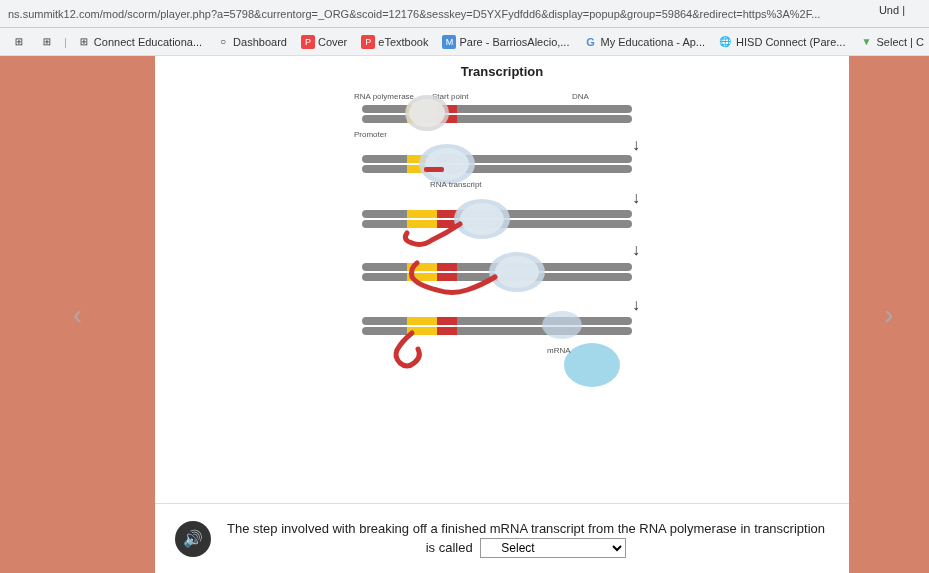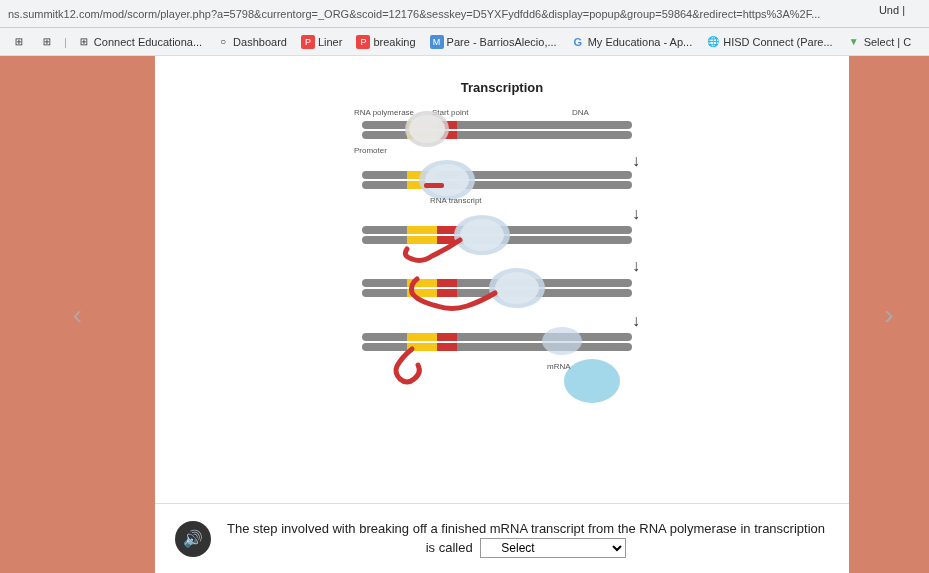--- a/index.html
+++ b/index.html
@@ -107,21 +107,20 @@
       align-items: center;
       padding: 8px 10px 5px;
       overflow: hidden;
     }
 
     .diagram-title {
       font-size: 13px;
       font-weight: bold;
       margin-bottom: 6px;
       color: #222;
-      margin-top: 16px;
     }
 
     .diagram-container {
       display: flex;
       gap: 10px;
       align-items: flex-start;
       margin-left: 9px;
     }
 
     
@@ -200,25 +199,25 @@
   <div class="bookmark-item">
     <span class="bookmark-icon">⊞</span>
     <span>Connect Educationa...</span>
   </div>
   <div class="bookmark-item">
     <span class="bookmark-icon">○</span>
     <span>Dashboard</span>
   </div>
   <div class="bookmark-item">
     <span class="bookmark-icon" style="background:#e44;color:white;border-radius:2px;font-size:9px;padding:1px 2px;">P</span>
-    <span>Liner</span>
+    <span>Cover</span>
   </div>
   <div class="bookmark-item">
     <span class="bookmark-icon" style="background:#e44;color:white;border-radius:2px;font-size:9px;padding:1px 2px;">P</span>
-    <span>breaking</span>
+    <span>eTextbook</span>
   </div>
   <div class="bookmark-item">
     <span class="bookmark-icon" style="background:#4a90d9;color:white;border-radius:2px;font-size:9px;padding:1px 2px;">M</span>
     <span>Pare - BarriosAlecio,...</span>
   </div>
   <div class="bookmark-item">
     <span class="bookmark-icon" style="color:#4a90d9;font-weight:bold;font-size:11px;">G</span>
     <span>My Educationa - Ap...</span>
   </div>
   <div class="bookmark-item">

